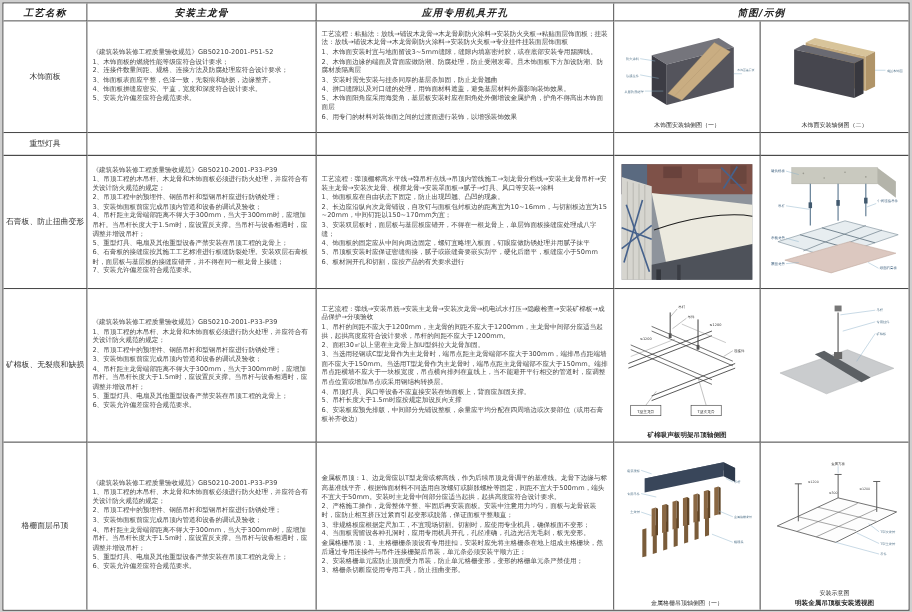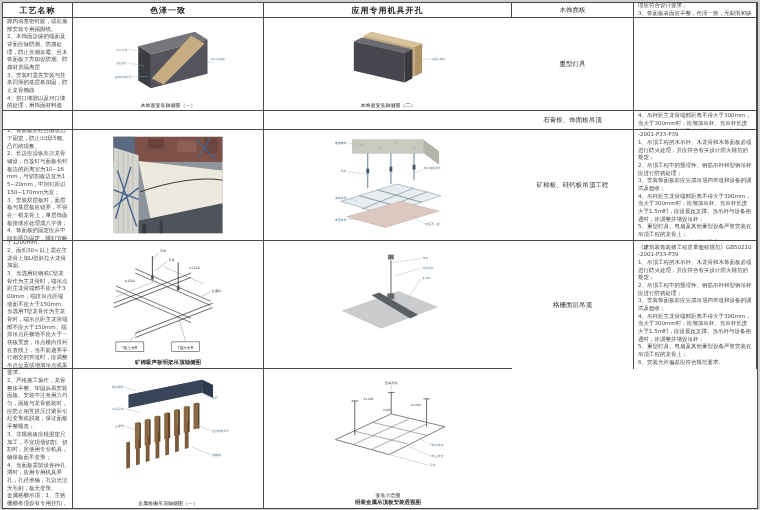--- a/index.html
+++ b/index.html
@@ -8,42 +8,43 @@
   .tbl{position:absolute;left:2px;top:2px;width:756px;height:507px;
        display:grid;grid-template-columns:70px 191px 248px 122px 123px;
        grid-template-rows:15px 93px 19px 111px 128px 139px;
        background:#ffffff;border:1px solid #4a4a4a;box-sizing:border-box;}
   .cell{border-right:1px solid #4a4a4a;border-bottom:1px solid #4a4a4a;
         box-sizing:border-box;overflow:hidden;position:relative;background:#fff;}
   .cl{border-right:none;}
   .cb{border-bottom:none;}
   .span2{grid-column:span 2;}
   .hcell{display:flex;align-items:center;justify-content:center;
-         font-size:8px;font-weight:bold;color:#1e1e1e;letter-spacing:1px;}
+         font-size:8px;font-weight:bold;color:#1e1e1e;letter-spacing:1px;font-style:italic;}
   .ncell{display:flex;align-items:center;justify-content:center;
          font-size:6.5px;color:#333;padding:2px;}
   .tcell{display:flex;align-items:center;padding:2px 4px;}
   .txt{font-size:5.5px;line-height:1.4;color:#474747;white-space:pre-wrap;
        word-break:break-all;width:100%;}
   .imgcell{display:flex;flex-direction:column;align-items:stretch;
            justify-content:center;padding:2px;}
   .imgcell svg{flex:1 1 auto;min-height:0;width:100%;display:block;}
   .cap{flex:0 0 auto;font-size:5px;color:#2e2e2e;text-align:center;padding:1px 0 0 0;}
   .cap.b{font-weight:bold;font-size:5.5px;}
   svg text{font-family:"DejaVu Sans","Liberation Sans",sans-serif;}
 </style>
 </head>
 <body>
 
 <div class="page">
   <div class="tbl">
 
     <div class="cell hcell">工艺名称</div>
-    <div class="cell hcell">色泽一致</div>
+    <div class="cell hcell">安装主龙骨</div>
     <div class="cell hcell">应用专用机具开孔</div>
+    <div class="cell hcell cl span2">简图/示例</div>
 
     <div class="cell ncell">木饰面板</div>
     <div class="cell tcell">
         <div class="txt">《建筑装饰装修工程质量验收规范》GB50210-2001-P51-52
 1、木饰面板的燃烧性能等级应符合设计要求；
 2、连接件数量间距、规格、连接方法及防腐处理应符合设计要求；
 3、饰面板表面应平整，色泽一致，无裂痕和缺损，边缘整齐。
 4、饰面板拼缝应密实、平直，宽度和深度符合设计要求。
 5、安装允许偏差应符合规范要求。</div>
       </div>
@@ -97,21 +98,21 @@
       </svg>
       <div class="cap">木饰面安装轴侧图（二）</div>
     </div>
 
     <div class="cell ncell">重型灯具</div>
     <div class="cell"></div>
     <div class="cell"></div>
     <div class="cell"></div>
     <div class="cell cl"></div>
 
-    <div class="cell ncell">石膏板、饰面板吊顶</div>
+    <div class="cell ncell">石膏板、防止扭曲变形</div>
     <div class="cell tcell">
         <div class="txt">《建筑装饰装修工程质量验收规范》GB50210-2001-P33-P39
 1、吊顶工程的木吊杆、木龙骨和木饰面板必须进行防火处理，并应符合有关设计防火规范的规定；
 2、吊顶工程中的预埋件、钢筋吊杆和型钢吊杆应进行防锈处理；
 3、安装饰面板前应完成吊顶内管道和设备的调试及验收；
 4、吊杆距主龙骨端部距离不得大于300mm，当大于300mm时，应增加吊杆。当吊杆长度大于1.5m时，应设置反支撑。当吊杆与设备相遇时，应调整并增设吊杆；
 5、重型灯具、电扇及其他重型设备严禁安装在吊顶工程的龙骨上；
 6、石膏板的接缝应按其施工工艺标准进行板缝防裂处理。安装双层石膏板时，面层板与基层板的接缝应错开，并不得在同一根龙骨上接缝；
 7、安装允许偏差应符合规范要求。</div>
       </div>
@@ -194,21 +195,21 @@
         </g>
         <text x="18" y="12" text-anchor="end" font-size="3" fill="#4a6a86">建筑楼板</text>
         <text x="18" y="42" text-anchor="end" font-size="3" fill="#4a6a86">吊杆</text>
         <text x="18" y="70" text-anchor="end" font-size="3" fill="#4a6a86">承载龙骨</text>
         <text x="18" y="92" text-anchor="end" font-size="3" fill="#4a6a86">覆面龙骨</text>
         <text x="98" y="38" text-anchor="start" font-size="3" fill="#4a6a86">中间连接吊件</text>
         <text x="100" y="96" text-anchor="start" font-size="3" fill="#4a6a86">纸面石膏板</text>
       </svg>
     </div>
 
-    <div class="cell ncell">矿棉板、硅钙板吊顶工程</div>
+    <div class="cell ncell">矿棉板、无裂痕和缺损</div>
     <div class="cell tcell">
         <div class="txt">《建筑装饰装修工程质量验收规范》GB50210-2001-P33-P39
 1、吊顶工程的木吊杆、木龙骨和木饰面板必须进行防火处理，并应符合有关设计防火规范的规定；
 2、吊顶工程中的预埋件、钢筋吊杆和型钢吊杆应进行防锈处理；
 3、安装饰面板前应完成吊顶内管道和设备的调试及验收；
 4、吊杆距主龙骨端部距离不得大于300mm，当大于300mm时，应增加吊杆。当吊杆长度大于1.5m时，应设置反支撑。当吊杆与设备相遇时，应调整并增设吊杆；
 5、重型灯具、电扇及其他重型设备严禁安装在吊顶工程的龙骨上；
 6、安装允许偏差应符合规范要求。</div>
       </div>
     <div class="cell tcell">

